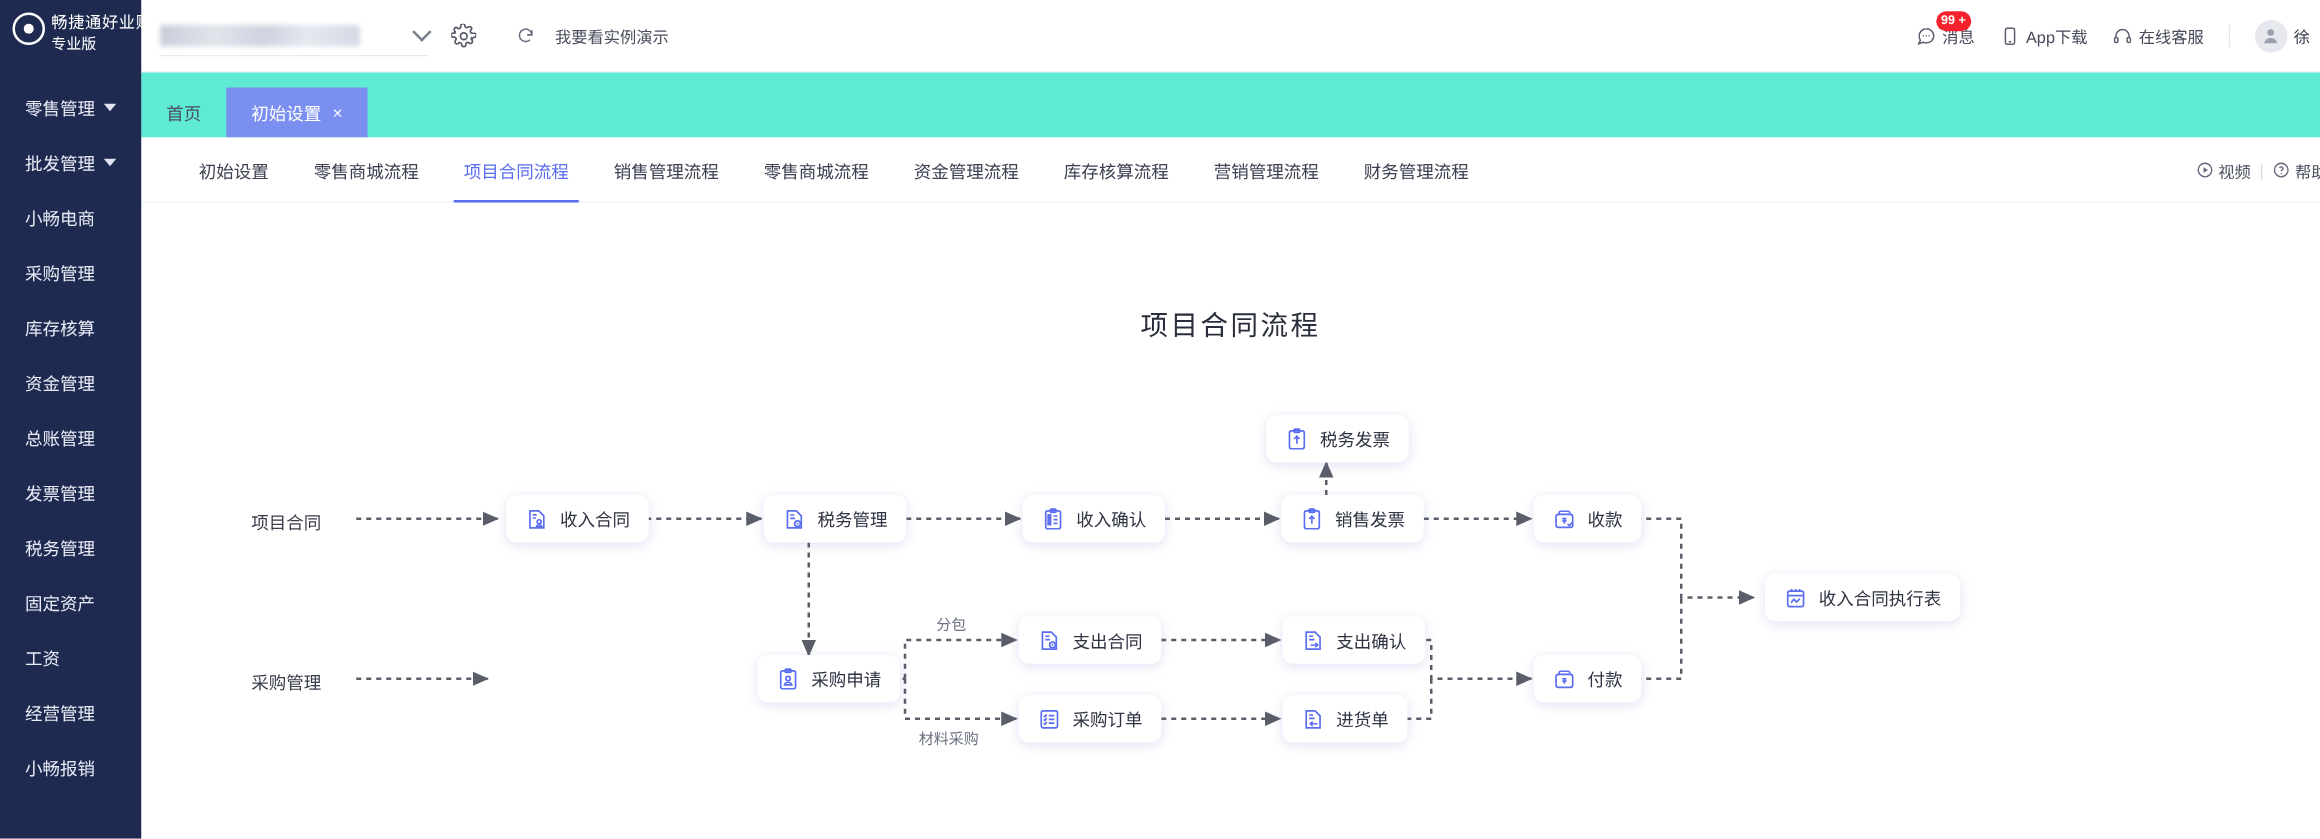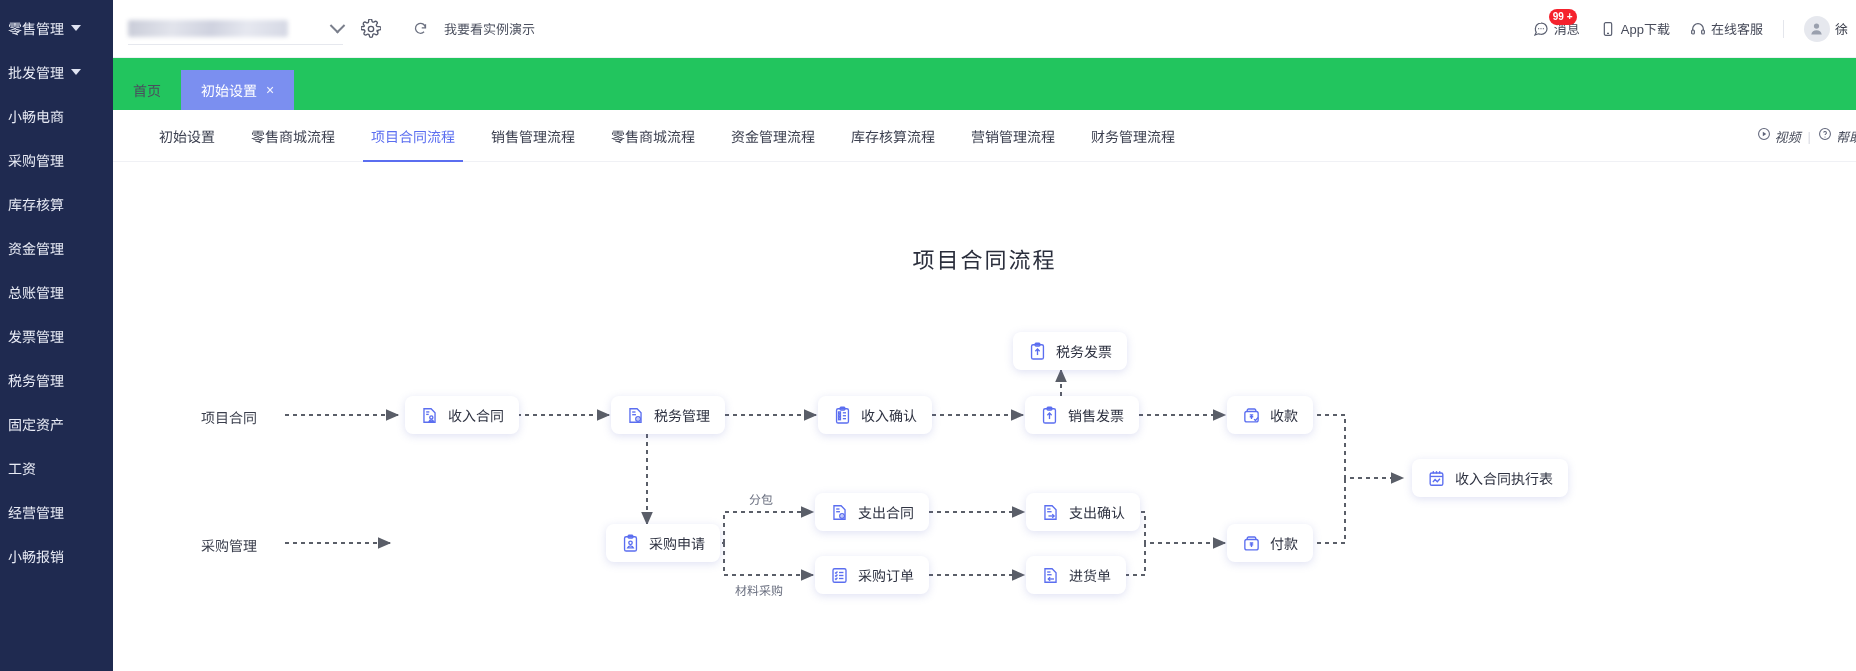--- a/index.html
+++ b/index.html
@@ -37,21 +37,21 @@
     background: #ffffff;
   }
   .logo-text-col { margin-left: 5px; line-height: 1.15; padding-top: 3px; }
   .logo-title { font-size: 13px; color: #fff; white-space: nowrap; letter-spacing: .5px; }
   .logo-sub { font-size: 12px; color: #fff; margin-top: 3px; }
 
   .nav-list { margin-top: 6px; }
   .nav-item {
     height: 44px;
     display: flex; align-items: center;
-    padding-left: 8px;
+    padding-left: 20px;
     font-size: 14px; color: #e8ebf5;
     cursor: pointer; position: relative;
     white-space: nowrap;
   }
   .nav-caret {
     margin-left: 7px;
     width: 0; height: 0;
     border-left: 5px solid transparent;
     border-right: 5px solid transparent;
     border-top: 6px solid #dfe3f2;
@@ -119,21 +119,21 @@
   }
   .user-name {
     font-size: 13px; color: #3b3f4c; white-space: nowrap;
     overflow: hidden; max-width: 26px;
   }
 
   
   #tabstrip {
     position: absolute; left: 113px; top: 58px;
     width: 1743px; height: 52px;
-    background: #22c55e;
+    background: #5eead4;
     display: flex; align-items: flex-end;
   }
   .page-tab {
     height: 40px; padding: 0 20px;
     display: flex; align-items: center; gap: 9px;
     font-size: 14px; color: #4a4f5e; cursor: pointer;
     background: transparent;
   }
   .page-tab.active { background: #7b8ff0; color: #ffffff; }
   .tab-close {
@@ -163,21 +163,21 @@
   .subtab.active::after {
     content: ""; position: absolute;
     left: 10px; right: 10px; bottom: 0;
     height: 2px; background: #5b6ef0;
   }
   .subtabs-right {
     position: absolute; right: -6px; top: 0; height: 52px;
     display: flex; align-items: center; gap: 7px;
     font-size: 13px; color: #4a4f5e;
   }
-  .st-link { display: flex; align-items: flex-start; gap: 4px; cursor: pointer; white-space: nowrap; font-style: italic; }
+  .st-link { display: flex; align-items: center; gap: 4px; cursor: pointer; white-space: nowrap; }
   .st-ico { width: 14px; height: 14px; color: #60657a; }
   .st-sep { color: #d8dae2; }
 
   
   #diagram {
     position: relative;
     width: 1743px; height: 509px;
   }
   #diagram-title {
     position: absolute; left: 0; right: 0; top: 80px;
@@ -211,20 +211,27 @@
     cursor: pointer;
     white-space: nowrap;
   }
   .node-ico { width: 19px; height: 19px; flex: 0 0 19px; color: #5b6ef0; }
   .node-label { font-size: 14px; color: #2f3342; }
 </style>
 </head>
 <body>
 
 <div id="sidebar">
+  <div class="logo-wrap">
+    <div class="logo-mark"></div>
+    <div class="logo-text-col">
+      <div class="logo-title">畅捷通好业财</div>
+      <div class="logo-sub">专业版</div>
+    </div>
+  </div>
   <div class="nav-list">
       <div class="nav-item">
         <span>零售管理</span>
         <span class="nav-caret"></span>
       </div>
       <div class="nav-item">
         <span>批发管理</span>
         <span class="nav-caret"></span>
       </div>
       <div class="nav-item">

